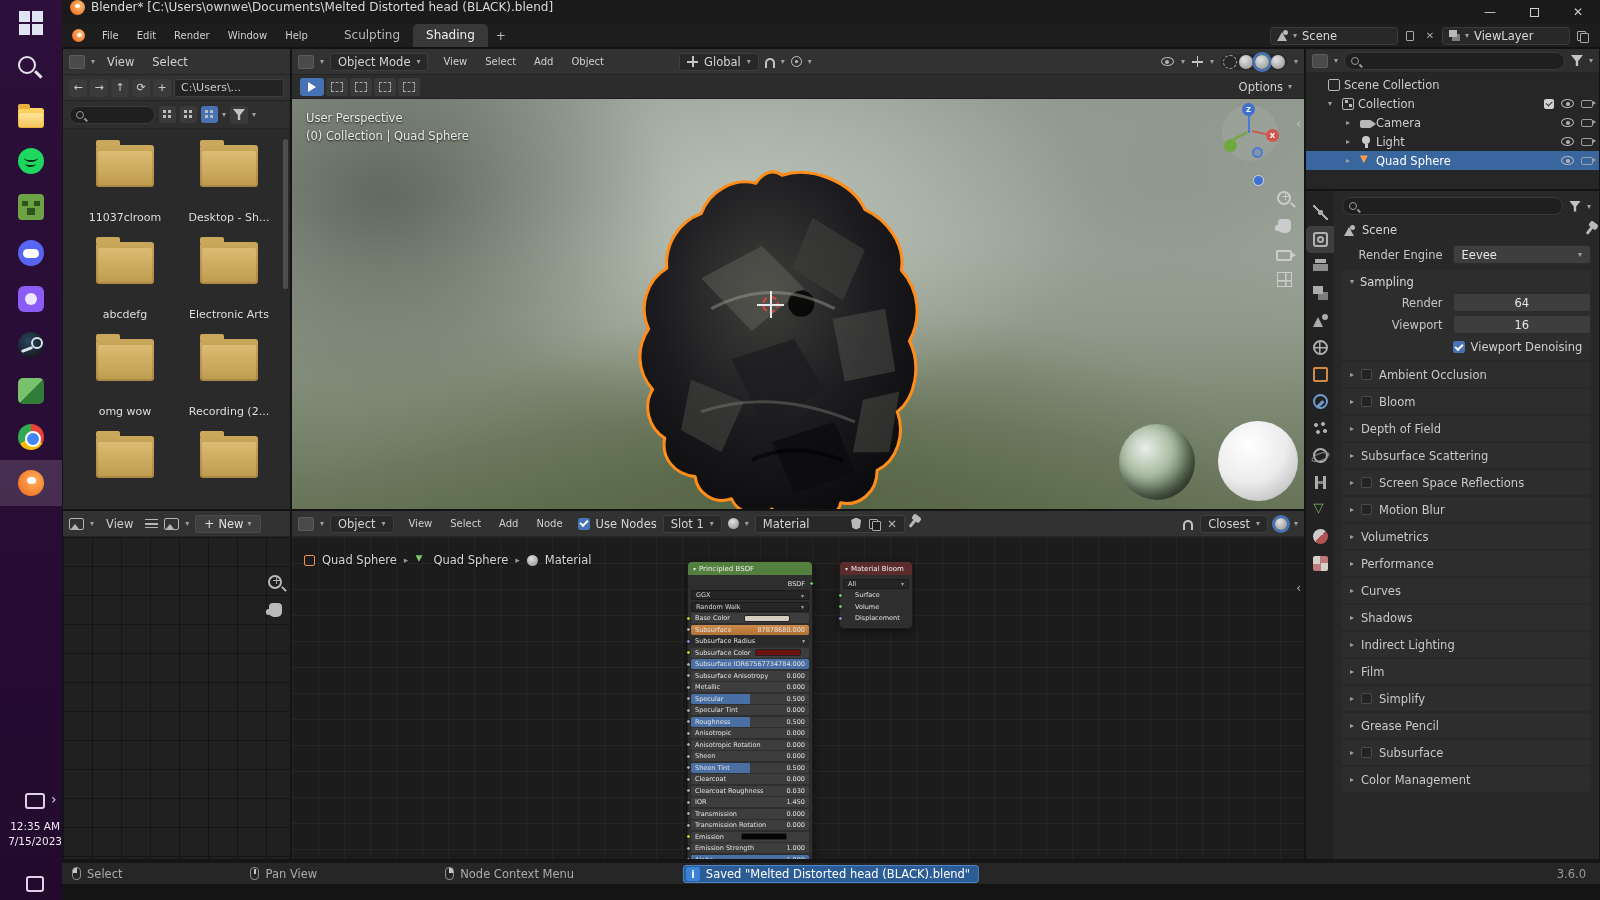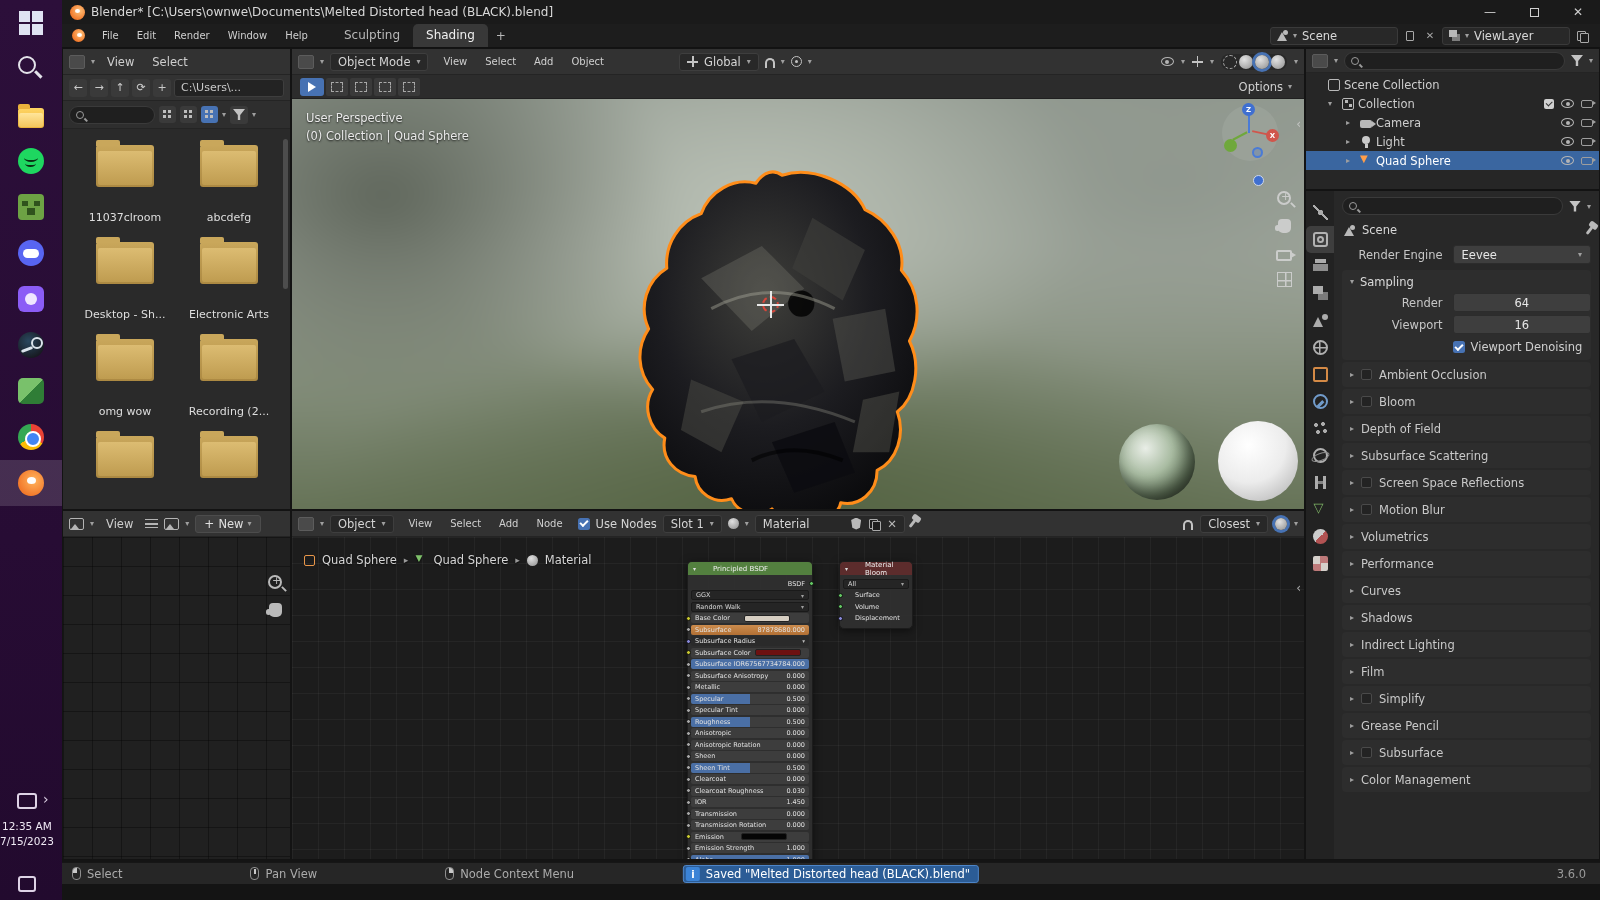--- a/index.html
+++ b/index.html
@@ -2,21 +2,21 @@
 <html><head>
 <meta charset="utf-8">
 <style>
   *{box-sizing:border-box;margin:0;padding:0}
   html,body{width:1600px;height:900px;overflow:hidden;background:#141414;
     font-family:"DejaVu Sans","Liberation Sans",sans-serif;color:#cfcfcf;
     -webkit-font-smoothing:antialiased}
   
   #taskbar{position:absolute;left:0;top:0;width:62px;height:900px;
     background:linear-gradient(180deg,#2c0f3a 0%,#270c34 60%,#220a2e 100%);z-index:50;
-    display:flex;flex-direction:column;align-items:flex-start}
+    display:flex;flex-direction:column;align-items:flex-end}
   .tb-slot{width:62px;height:46px;display:flex;align-items:center;justify-content:center;flex:none}
   .tb-slot.active{background:rgba(255,255,255,.14)}
   .tbi{width:26px;height:26px;position:relative}
   .tb-win{display:grid;grid-template-columns:11px 11px;grid-template-rows:11px 11px;gap:2px;width:24px;height:24px}
   .tb-win span{background:#dfe3f2}
   .tb-search{border:2.5px solid #e3e3ea;border-radius:50%;width:18px;height:18px}
   .tb-search::after{content:"";position:absolute;width:9px;height:2.5px;background:#e3e3ea;left:16px;top:17px;transform:rotate(45deg)}
   .tb-folder{width:26px;height:20px;top:3px;background:linear-gradient(#ffd563,#eab23c);border-radius:3px;position:relative}
   .tb-folder::before{content:"";position:absolute;top:-4px;left:0;width:12px;height:5px;background:#eab23c;border-radius:2px 2px 0 0}
   .tb-folder::after{content:"";position:absolute;inset:5px 1px 1px;background:linear-gradient(#ffe59a,#f3c65d);border-radius:2px}
@@ -38,21 +38,21 @@
   .tb-chrome{border-radius:50%;background:conic-gradient(#ea4335 0 33%,#fbbc05 0 66%,#34a853 0)}
   .tb-chrome::after{content:"";position:absolute;left:7px;top:7px;width:12px;height:12px;border-radius:50%;background:#4285f4;border:2.5px solid #fff}
   .tb-blender{background:radial-gradient(circle at 60% 40%,#ffb45e,#f2792b 70%);border-radius:50%}
   .tb-blender::after{content:"";position:absolute;left:9px;top:7px;width:9px;height:7px;border-radius:50%;background:#fdfdfd}
   .tb-bottom{margin-top:auto;display:flex;flex-direction:column;align-items:center;padding-bottom:8px}
   .tb-share{width:20px;height:16px;border:2px solid #ded3e6;border-radius:3px;position:relative;margin-bottom:2px}
   .tb-share::after{content:"›";position:absolute;left:24px;top:-4px;color:#ded3e6;font-size:14px}
   .tb-clock{font-size:10.5px;color:#efe9f4;text-align:center;line-height:1.5;margin:8px 0}
   .tb-notif{width:18px;height:16px;border:2px solid #ded3e6;border-radius:3px;margin-top:18px}
   
-  #titlebar{position:absolute;left:62px;top:0;width:1538px;height:24px;background:#1a1a1a;display:flex;align-items:center}
+  #titlebar{position:absolute;left:62px;top:0;width:1538px;height:24px;background:#1a1a1a;display:flex;align-items:flex-start}
   .blogo{width:15px;height:15px;border-radius:50%;background:radial-gradient(circle at 62% 38%,#ffc27a,#f2792b 70%);position:relative;flex:none}
   .blogo::after{content:"";position:absolute;left:5px;top:4px;width:5px;height:4px;border-radius:50%;background:#fff}
   #titlebar .blogo{margin:0 6px 0 8px}
   .ttl{font-size:12px;color:#d8d8d8}
   .wbtns{margin-left:auto;display:flex;height:100%}
   .wbtn{width:44px;height:100%;display:flex;align-items:center;justify-content:center;color:#d0d0d0;font-size:12px}
   .wbtn .sq{width:9px;height:9px;border:1px solid #d0d0d0}
   #menubar{position:absolute;left:62px;top:24px;width:1538px;height:24px;background:#1d1d1d;display:flex;align-items:center;border-bottom:1px solid #121212}
   #menubar .blogo{width:13px;height:13px;margin:0 8px 0 10px}
   .menu-items{display:flex}
@@ -177,21 +177,21 @@
   .nodecanvas{flex:1;position:relative;overflow:hidden;background-color:#1c1c1c;
     background-image:linear-gradient(rgba(255,255,255,.04) 1px,transparent 1px),linear-gradient(90deg,rgba(255,255,255,.04) 1px,transparent 1px);
     background-size:26px 26px}
   .crumb{position:absolute;left:12px;top:16px;display:flex;align-items:center;gap:7px;font-size:11.5px;color:#d5d5d5;text-shadow:0 1px 2px rgba(0,0,0,.7)}
   .crumb .sep{color:#9a9a9a;font-size:9px}
   .ci{width:11px;height:11px;display:inline-block;position:relative}
   .ci-object{border:1.5px solid #e8964a;border-radius:2px}
   .ci-mesh::after{content:"▼";color:#7ec16a;font-size:9px;position:absolute;top:-2px}
   .ci-material{border-radius:50%;background:radial-gradient(circle at 38% 32%,#e0e0e0,#8c8c8c)}
   .bnode{position:absolute;background:rgba(48,48,48,.97);border:1px solid #1c1c1c;border-radius:5px;box-shadow:0 2px 8px rgba(0,0,0,.5)}
-  .bnode .nhdr{height:13px;border-radius:4px 4px 0 0;display:flex;align-items:center;padding:0 5px;gap:17px;font-size:7px;color:#eee}
+  .bnode .nhdr{height:13px;border-radius:4px 4px 0 0;display:flex;align-items:center;padding:0 5px;gap:3px;font-size:7px;color:#eee}
   .nhdr.green{background:#53803f}
   .nhdr.maroon{background:#5c2c2c}
   .nhdr .ncaret{font-size:6px;color:#ddd}
   .nbody{padding:2px 3px 3px}
   .nrow{position:relative;height:10px;margin:1.5px 0;border-radius:2px;background:#3d3d3d;display:flex;align-items:center;justify-content:space-between;padding:0 4px;font-size:6.5px;color:#e0e0e0;white-space:nowrap}
   .nrow>span{position:relative;z-index:1}
   .nrow .socket{position:absolute;left:-5px;top:2.5px;width:5px;height:5px;border-radius:50%;border:1px solid #111;z-index:2}
   .nrow.t-blue{background:#4a6fa5}
   .nrow.t-orange{background:linear-gradient(#cc8c4d,#b27034)}
   .nrow.t-half::before{content:"";position:absolute;left:0;top:0;bottom:0;width:50%;background:#4a6fa5;border-radius:2px 0 0 2px}
@@ -425,26 +425,26 @@
   </div>
   <div class="fb-grid">
 
       <div class="fcell">
         <div class="folder"></div>
         <span class="fname">11037clroom</span>
       </div>
 
       <div class="fcell">
         <div class="folder"></div>
-        <span class="fname">abcdefg</span>
+        <span class="fname">Desktop - Sh...</span>
       </div>
 
       <div class="fcell">
         <div class="folder"></div>
-        <span class="fname">Desktop - Sh...</span>
+        <span class="fname">abcdefg</span>
       </div>
 
       <div class="fcell">
         <div class="folder"></div>
         <span class="fname">Electronic Arts</span>
       </div>
 
       <div class="fcell">
         <div class="folder"></div>
         <span class="fname">omg wow</span>

